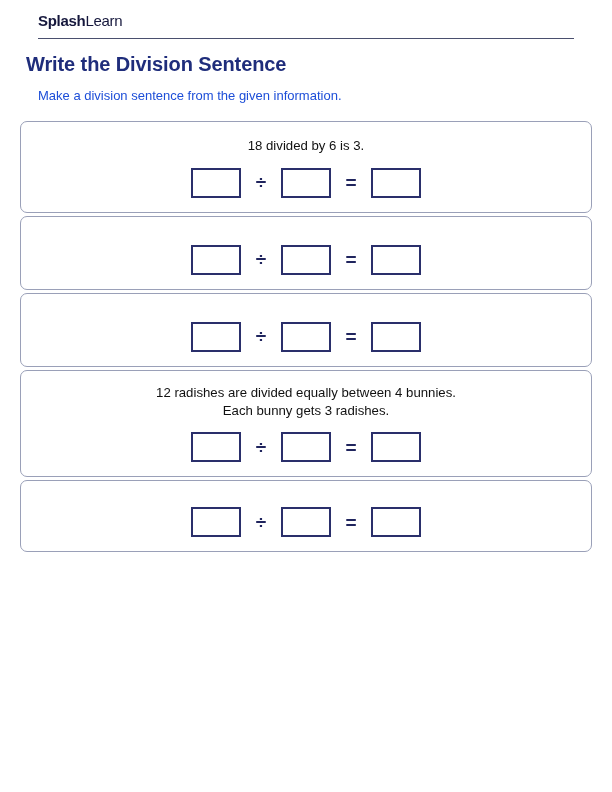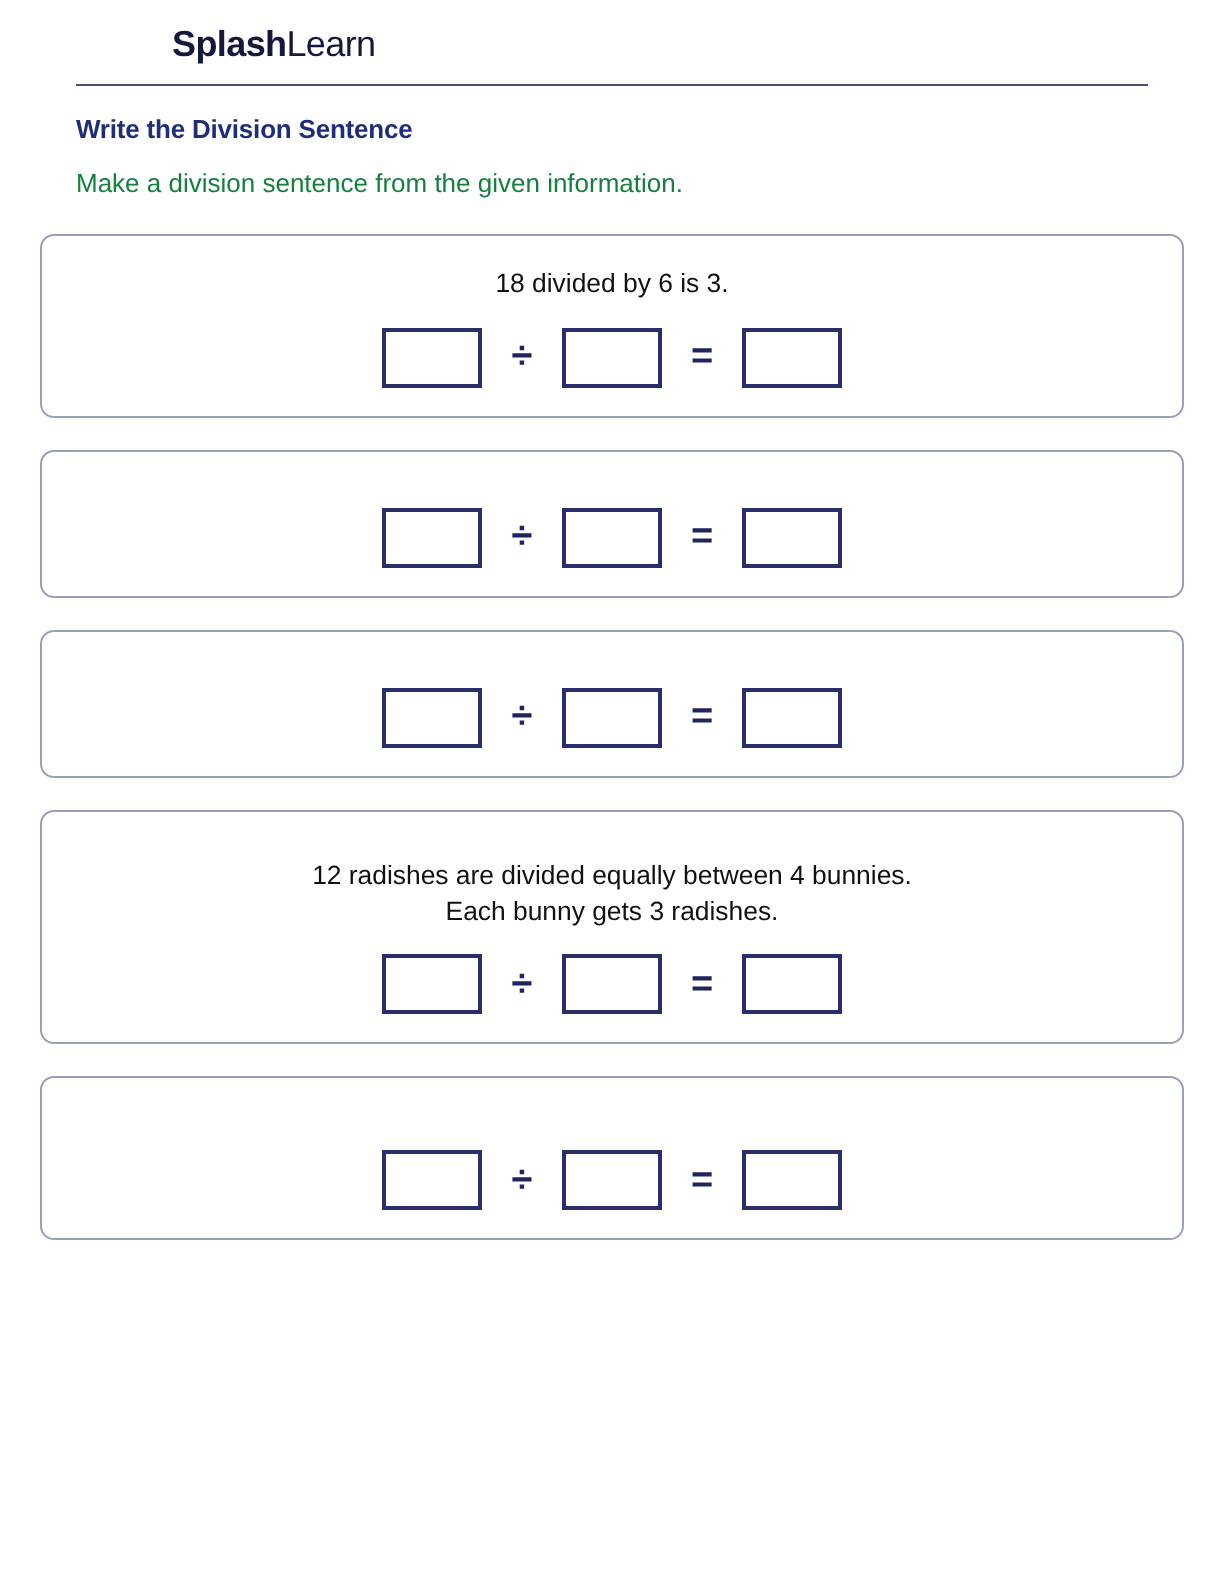--- a/index.html
+++ b/index.html
@@ -21,75 +21,74 @@
     height: 792px;
     box-sizing: border-box;
     padding: 0 16px;
   }
 
   
   .brand-row {
     padding: 12px 22px 0 22px;
   }
   .brand {
-    font-size: 18px;
+    font-size: 15px;
     letter-spacing: -0.3px;
     color: #15173c;
     white-space: nowrap;
-    margin-left: 48px;
   }
   .brand .b-strong {
     font-weight: 700;
   }
   .brand .b-light {
     font-weight: 400;
   }
 
   .header-rule {
     margin: 9px 22px 0 22px;
     height: 1px;
     background: #4a4f6e;
   }
 
   .title {
-    margin: 14px 0 0 22px;
-    font-size: 13px;
+    margin: 14px 0 0 10px;
+    font-size: 20px;
     font-weight: 700;
     color: #1f2d7b;
     letter-spacing: -0.1px;
   }
 
   .instruction {
     margin: 12px 0 0 22px;
     font-size: 13px;
     font-weight: 400;
-    color: #15803d;
+    color: #1d4ed8;
   }
 
   
   .cards {
     margin-top: 18px;
     padding: 0 4px;
     display: flex;
     flex-direction: column;
-    gap: 16px;
+    gap: 3px;
   }
 
   .card {
     box-sizing: border-box;
     border: 1.2px solid #9aa0b8;
     border-radius: 7px;
     background: #ffffff;
     padding: 15px 14px 14px 14px;
     display: flex;
     flex-direction: column;
     align-items: center;
   }
   .card.two-line {
-    padding-top: 23px;
+    padding-top: 13px;
   }
 
   .prompt {
     font-size: 13.2px;
     line-height: 1.35;
     color: #111111;
     text-align: center;
     white-space: pre-line;
   }
 

